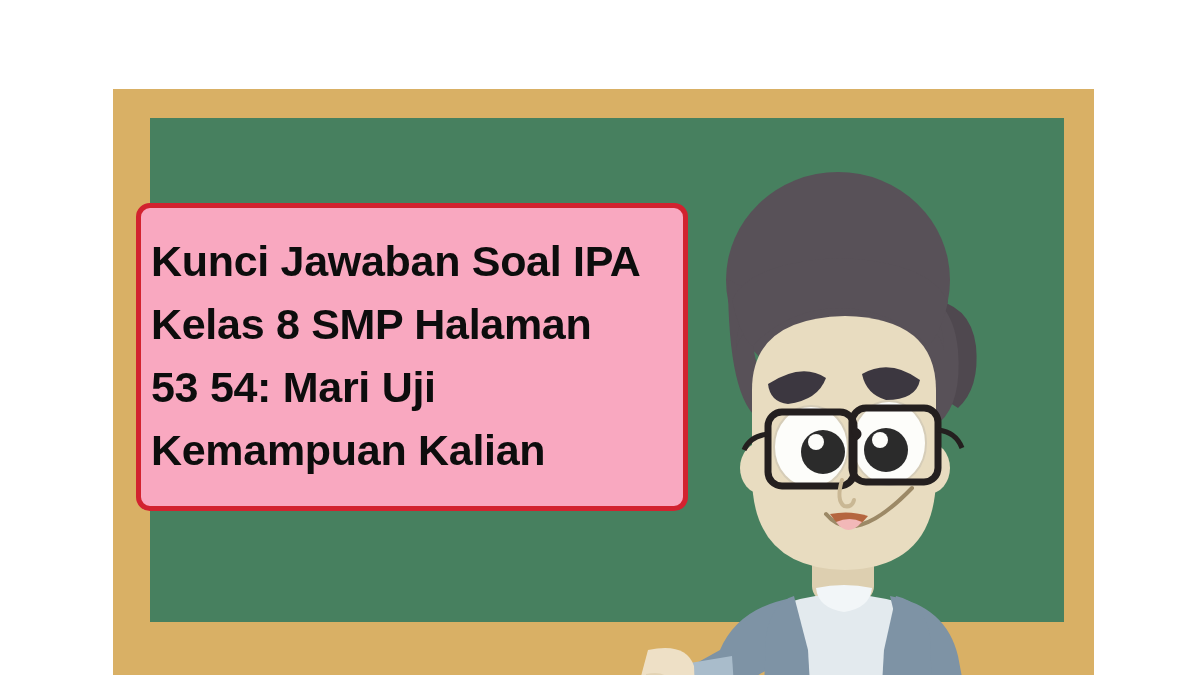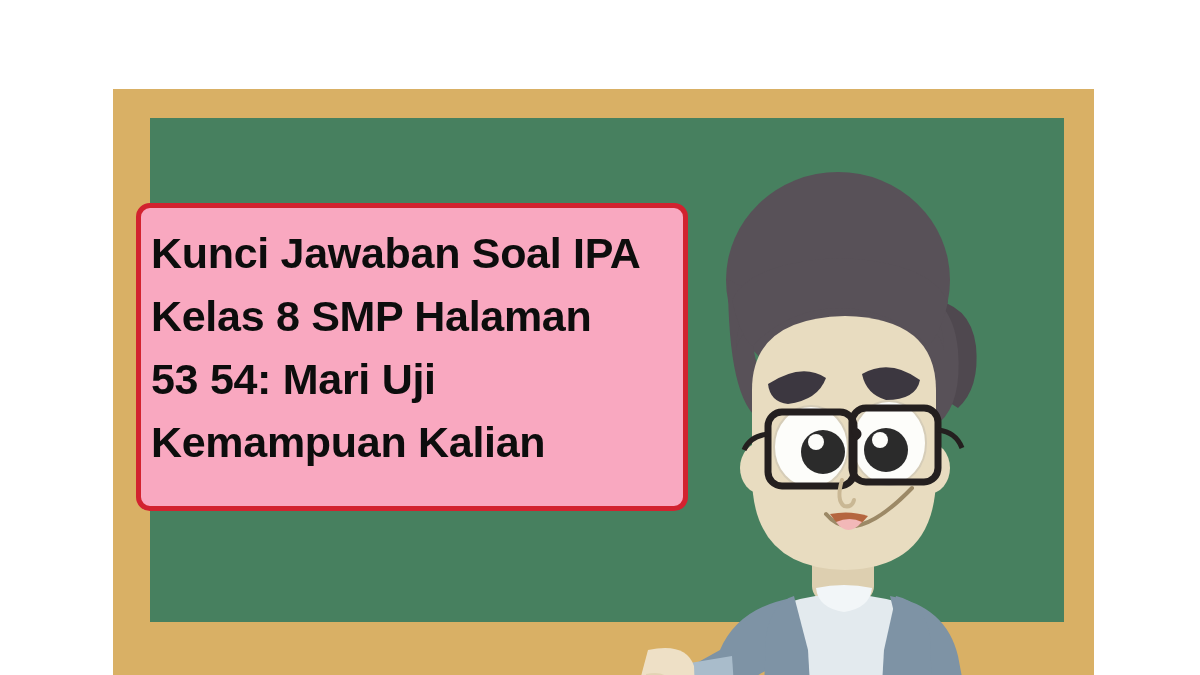--- a/index.html
+++ b/index.html
@@ -49,21 +49,21 @@
   .title-box {
     position: absolute;
     left: 136px;
     top: 203px;
     width: 552px;
     height: 308px;
     background: #f9a8c0;
     border: 5px solid #d2222f;
     border-radius: 14px;
     box-sizing: border-box;
-    padding: 14px 18px 0 10px;
+    padding: 22px 18px 0 10px;
   }
   .title-text {
     margin: 0;
     color: #0d0d0d;
     font-family: "Liberation Sans", sans-serif;
     font-size: 43px;
     font-weight: bold;
     line-height: 63px;
     letter-spacing: -0.3px;
     white-space: pre-line;

